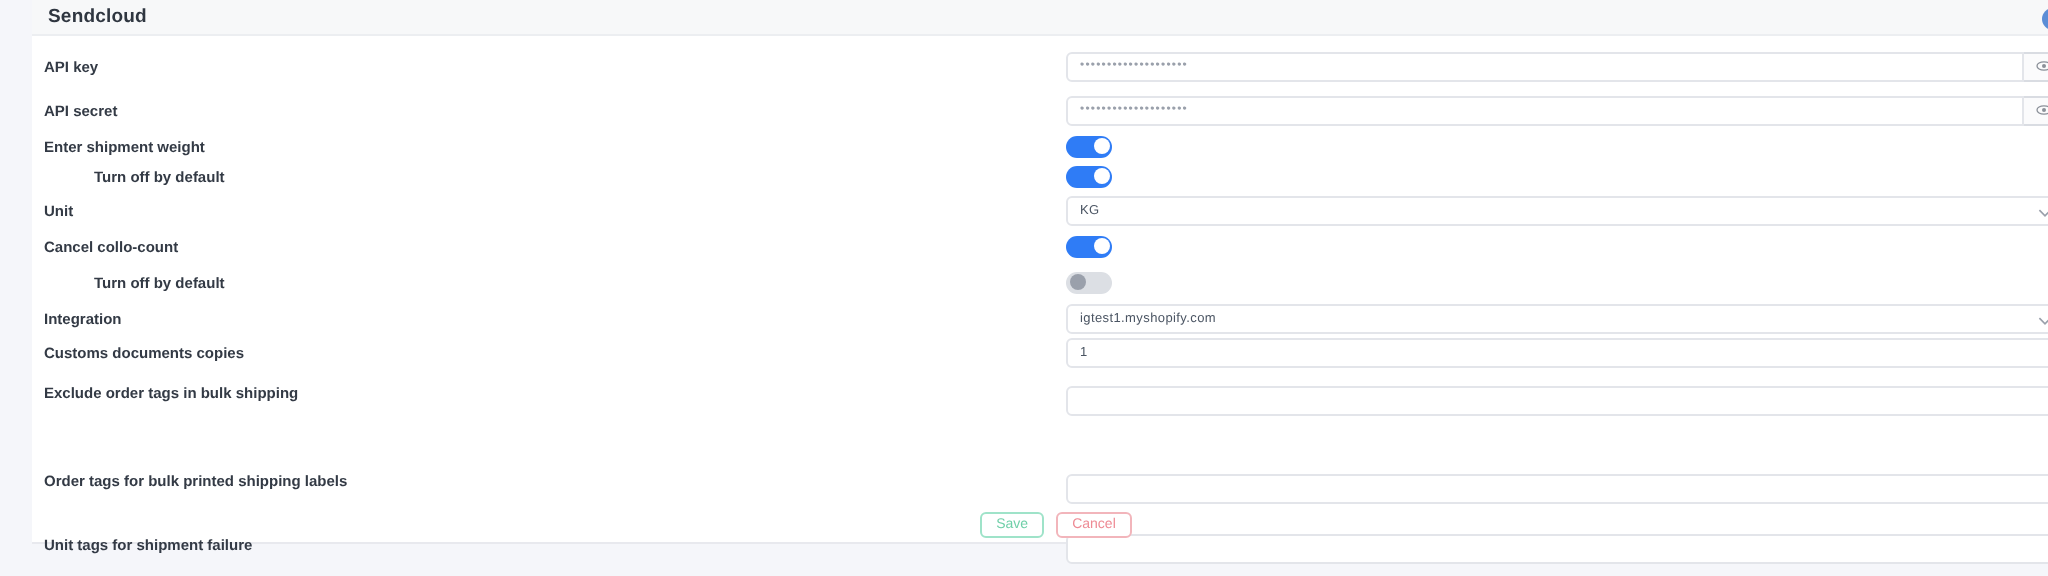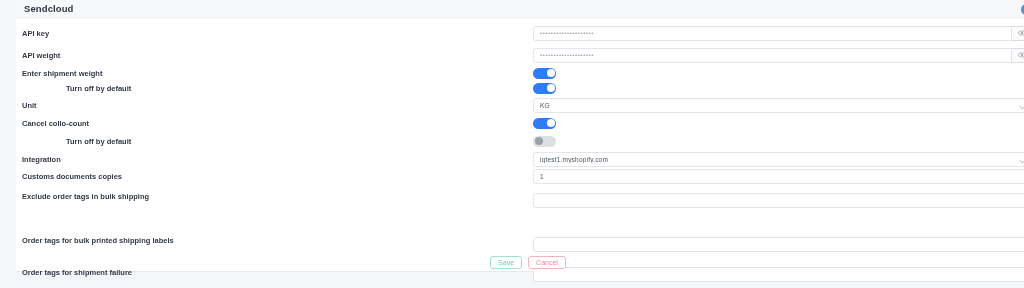--- a/index.html
+++ b/index.html
@@ -47,21 +47,21 @@
   }
   .row.h16 { height: 16px; }
   .row.h18 { height: 18px; }
   .row.h22 { height: 22px; }
   .row.h24 { height: 24px; }
 
   .label {
     font-size: 7.5px; font-weight: bold; color: #333a45;
     white-space: nowrap;
   }
-  .label.indent { margin-left: 44px; }
+  .label.indent { margin-left: 25px; }
 
   .ctrl {
     position: absolute; left: 517px;
     width: 500px;
     display: flex; align-items: center;
   }
 
   .field {
     position: relative;
     width: 500px; height: 15px;
@@ -148,21 +148,21 @@
         <div class="eye-btn">
           <svg width="8" height="8" viewBox="0 0 16 16">
               <ellipse cx="8" cy="8" rx="7" ry="4.2" fill="none" stroke="#8b9099" stroke-width="1.3"></ellipse>
               <circle cx="8" cy="8" r="2" fill="#8b9099"></circle>
             </svg>
         </div>
       </div>
     </div>
 
     <div class="row h22">
-      <span class="label">API weight</span>
+      <span class="label">API secret</span>
       <div class="ctrl">
         <div class="field with-btn">
           <span class="masked">••••••••••••••••••••</span>
         </div>
         <div class="eye-btn">
           <svg width="8" height="8" viewBox="0 0 16 16">
               <ellipse cx="8" cy="8" rx="7" ry="4.2" fill="none" stroke="#8b9099" stroke-width="1.3"></ellipse>
               <circle cx="8" cy="8" r="2" fill="#8b9099"></circle>
             </svg>
         </div>
@@ -254,21 +254,21 @@
     <div class="row h24" style="margin-top:20px">
       <span class="label">Order tags for bulk printed shipping labels</span>
       <div class="ctrl" style="margin-top:8px">
         <div class="field">
           <span class="field-text"></span>
         </div>
       </div>
     </div>
 
     <div class="row h24" style="margin-top:8px">
-      <span class="label">Order tags for shipment failure</span>
+      <span class="label">Unit tags for shipment failure</span>
       <div class="ctrl" style="margin-top:4px">
         <div class="field">
           <span class="field-text"></span>
         </div>
       </div>
     </div>
 
   </div>
 
   <div class="actions">

